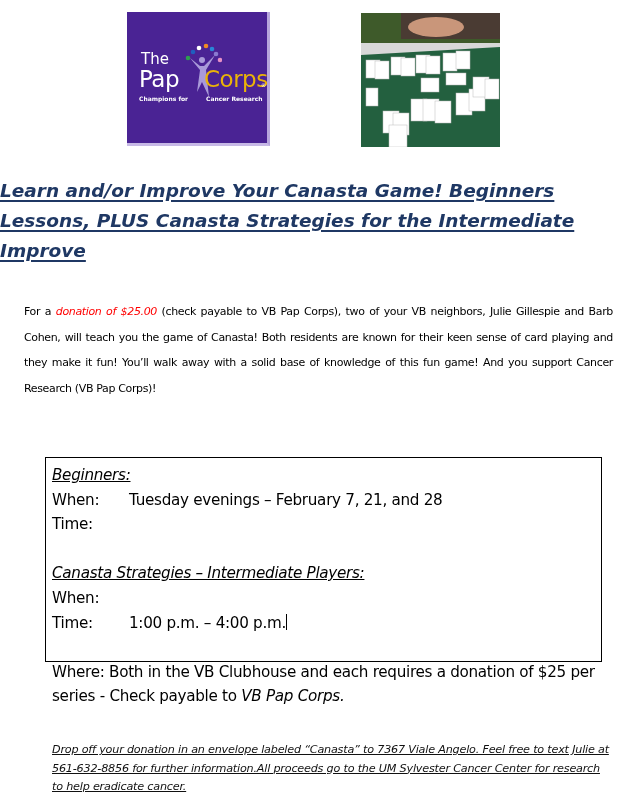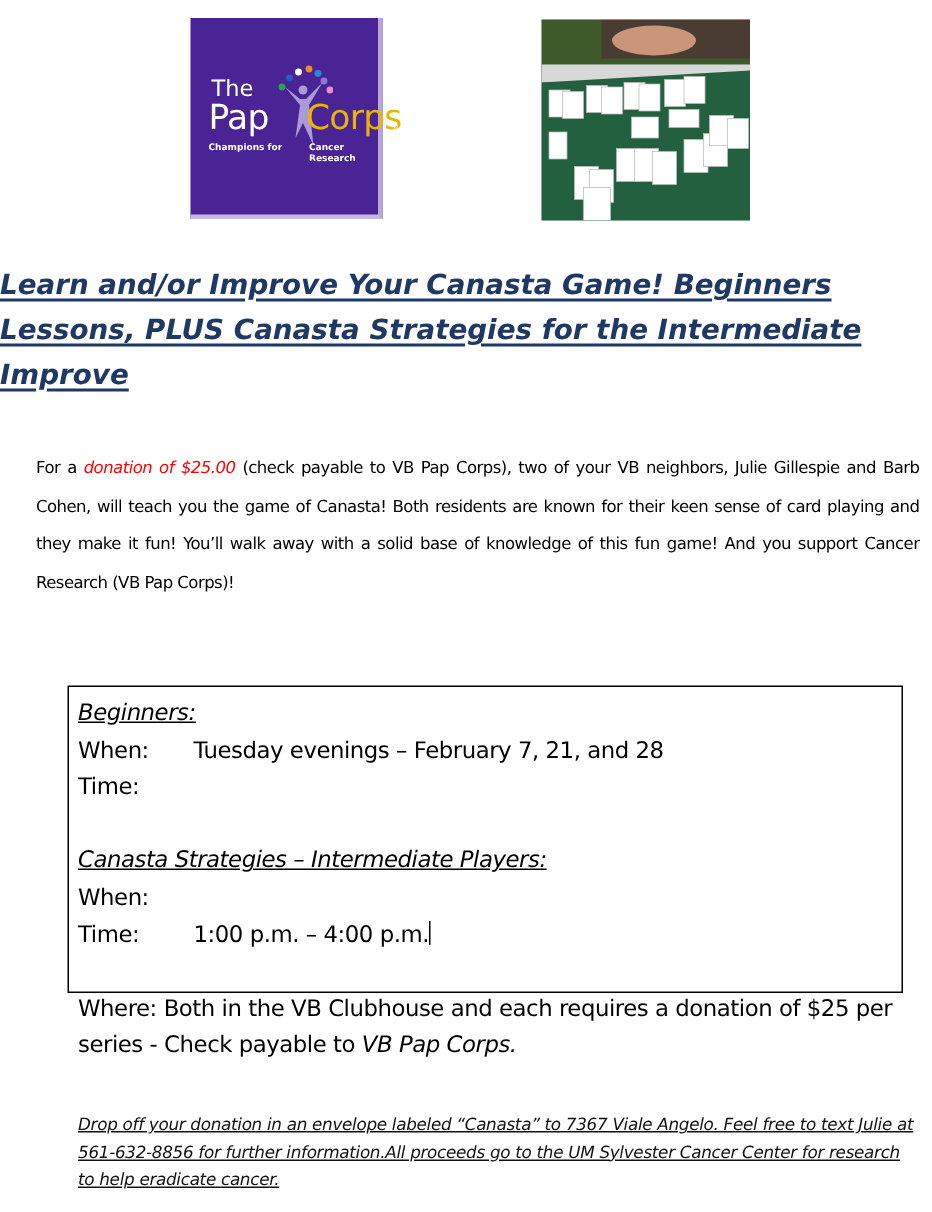--- a/index.html
+++ b/index.html
@@ -1,18 +1,18 @@
 <!DOCTYPE html>
 <html><head>
 <meta charset="utf-8">
 <style>
   html, body { margin:0; padding:0; background:#ffffff; }
   body { width:621px; height:808px; position:relative; overflow:hidden;
          font-family:"DejaVu Sans", "Liberation Sans", sans-serif; color:#000; }
-  .logo { position:absolute; left:127px; top:12px; width:128px; height:134px;
+  .logo { position:absolute; left:127px; top:12px; width:143px; height:134px;
           background:#4a2394; border-right:3px solid #b7a6dc; border-bottom:3px solid #c7b9e6; box-sizing:border-box; }
   .logo .the { position:absolute; left:14px; top:38px; color:#fff; font-size:15px; font-family:"DejaVu Sans", sans-serif; }
   .logo .pap { position:absolute; left:12px; top:54px; color:#fff; font-size:23px; font-family:"DejaVu Sans", sans-serif; letter-spacing:-0.5px; }
   .logo .corps { position:absolute; left:77px; top:54px; color:#eab308; font-size:23px; font-family:"DejaVu Sans", sans-serif; letter-spacing:-0.5px; }
   .logo .reg { position:absolute; left:134px; top:70px; color:#fff; font-size:5px; }
   .logo .tag1 { position:absolute; left:12px; top:83px; color:#fff; font-size:6px; font-weight:bold; }
   .logo .tag2 { position:absolute; left:79px; top:83px; color:#fff; font-size:6px; font-weight:bold; }
   .logo .figure { position:absolute; left:55px; top:30px; width:40px; height:60px; }
   .photo { position:absolute; left:361px; top:13px; width:139px; height:134px; overflow:hidden; background:#2f6b45; }
   .headline { position:absolute; left:0; top:176px; width:621px; 

